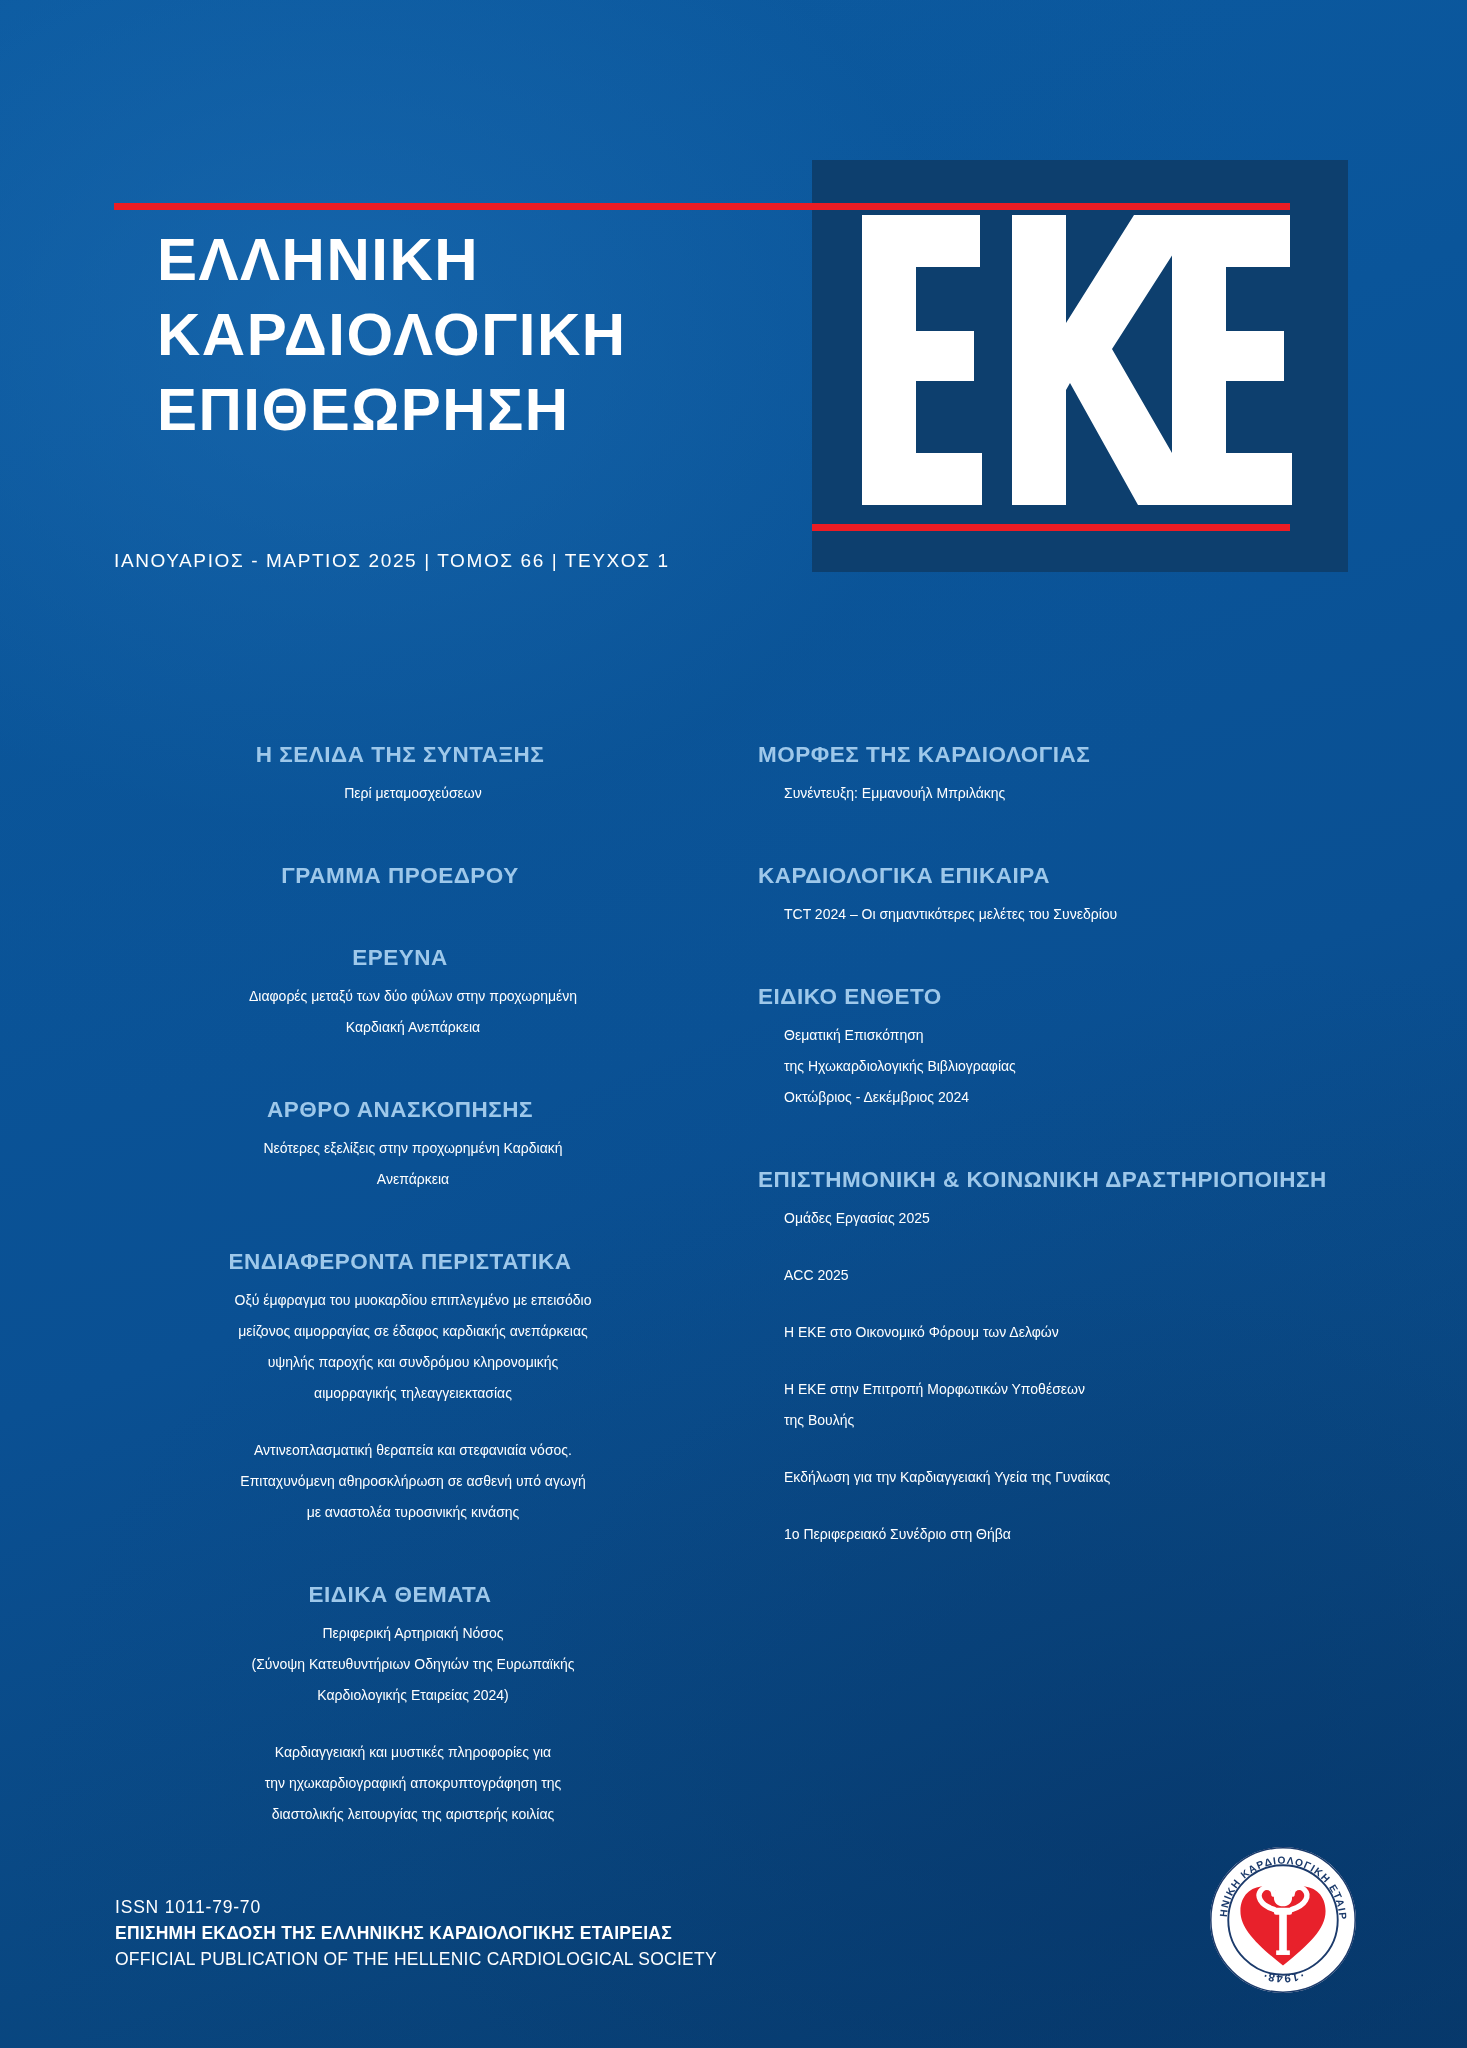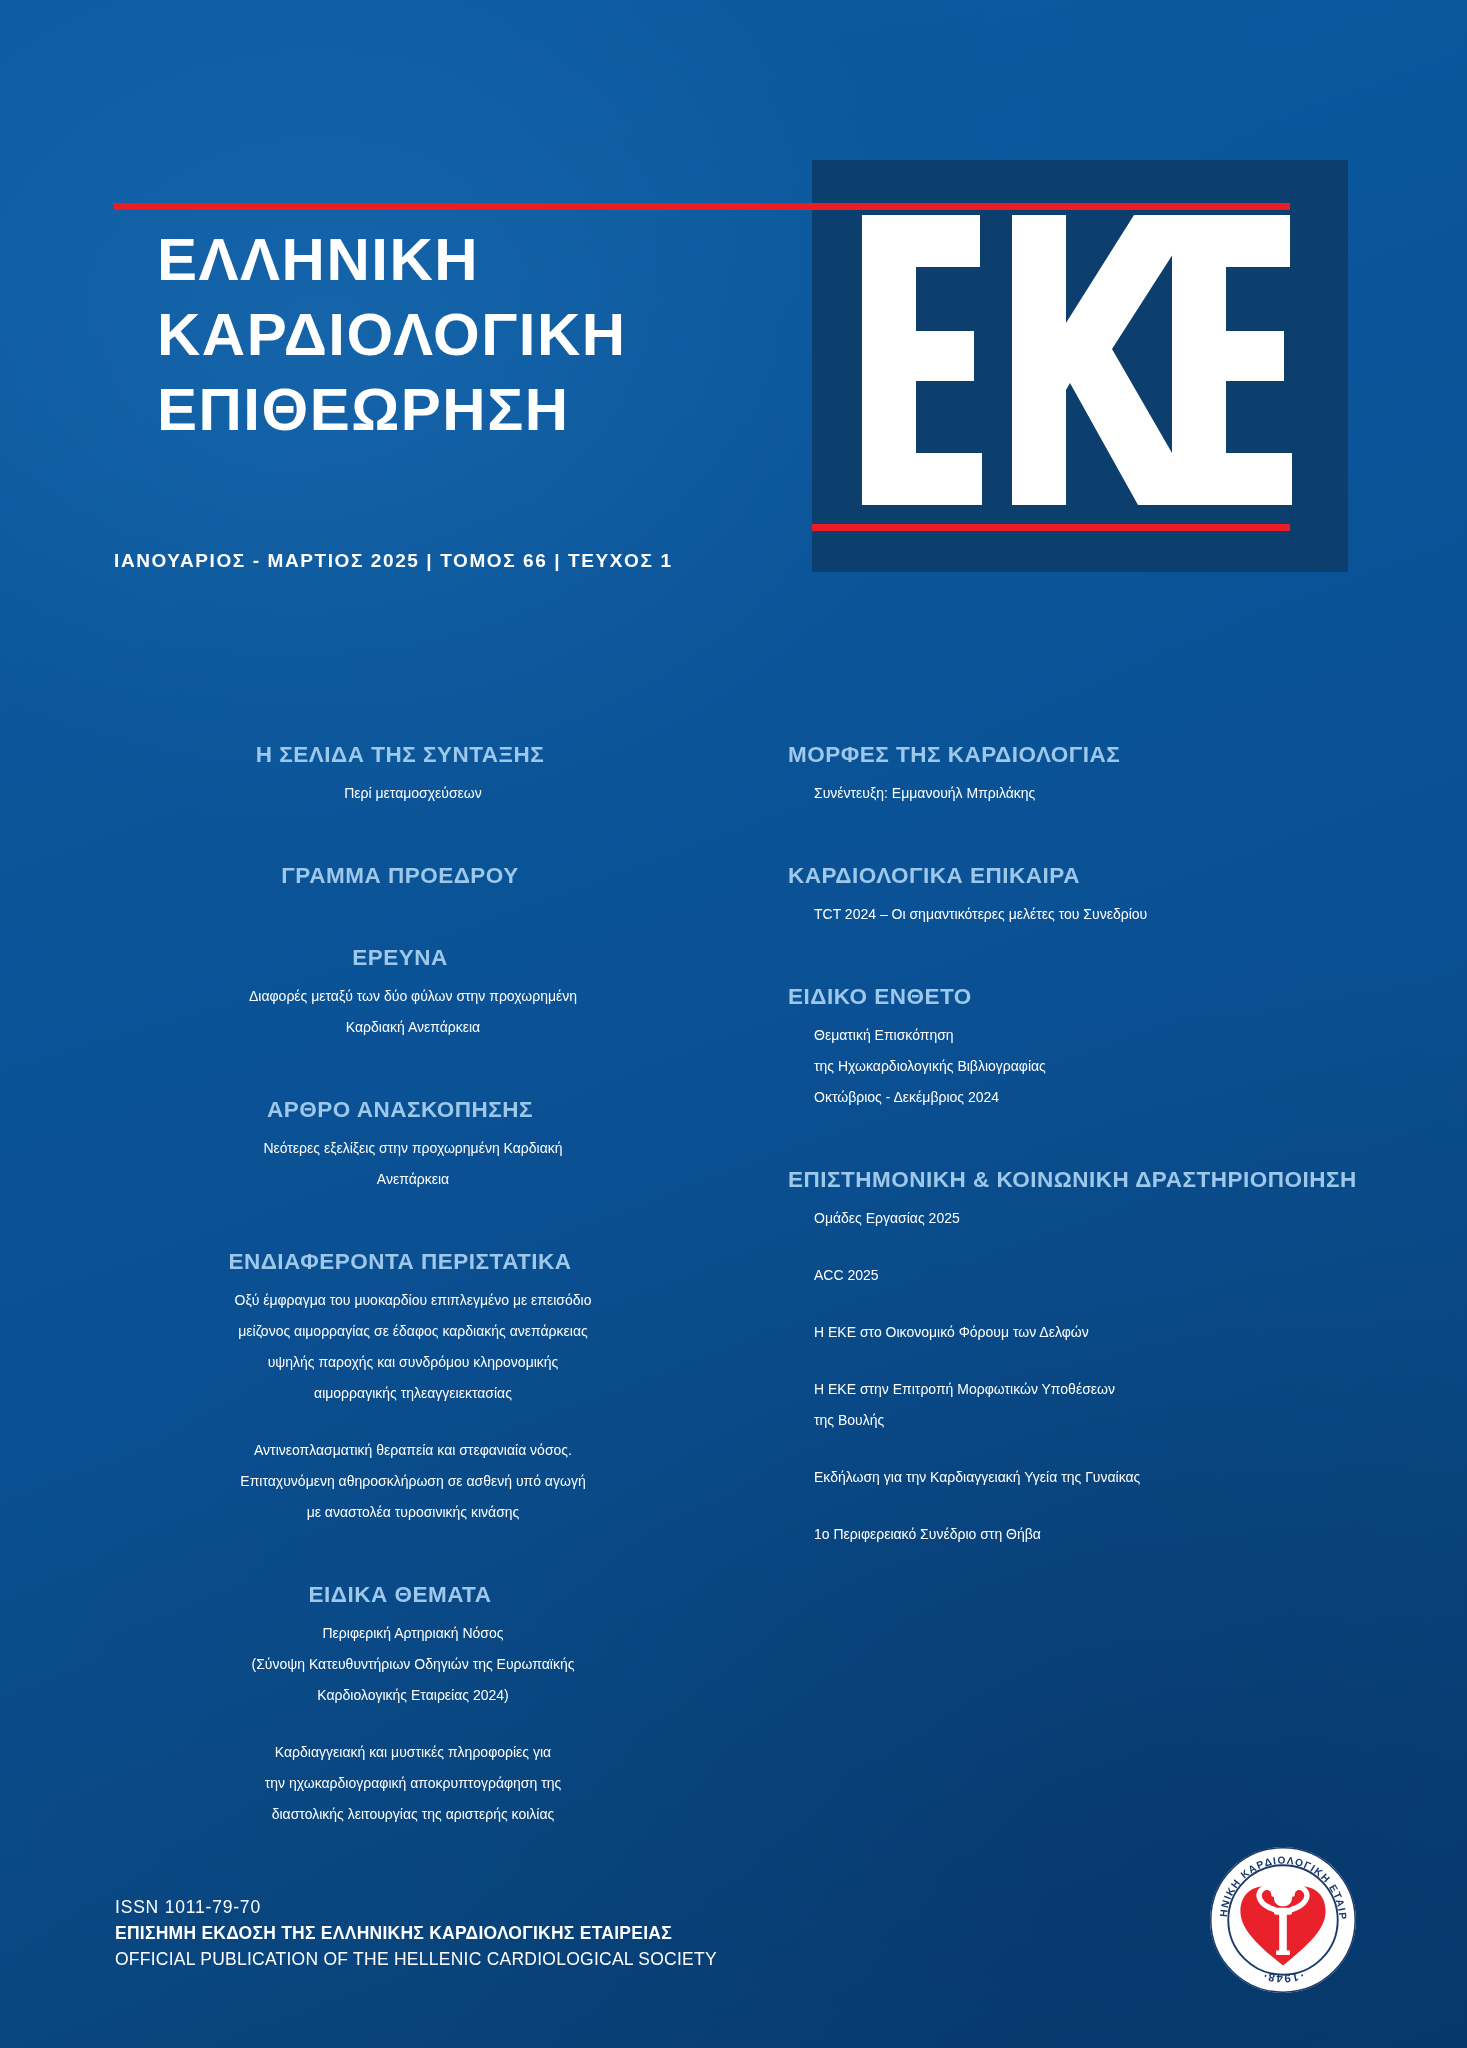--- a/index.html
+++ b/index.html
@@ -71,39 +71,39 @@
     line-height: 75px;
     letter-spacing: 1.5px;
     white-space: nowrap;
     margin-left: 44px;
   }
   .issue-line {
     position: absolute;
     left: 114px;
     top: 550px;
     color: #ffffff;
-    font-weight: 700;
+    font-weight: 400;
     font-size: 19px;
     letter-spacing: 1.6px;
     white-space: nowrap;
   }
 
   
   .contents {
     position: absolute;
     left: 0;
     top: 740px;
     width: 1467px;
   }
   .col {
     position: absolute;
     top: 0;
   }
   .col-left  { left: 120px; width: 560px; text-align: center; }
-  .col-right { left: 788px; width: 580px; }
+  .col-right { left: 758px; width: 580px; }
 
   .sec { margin-bottom: 0; }
   .sec-head {
     color: #9ec8ea;
     font-weight: 700;
     font-size: 22.5px;
     line-height: 30px;
     letter-spacing: 0.5px;
     margin: 0 0 8px 0;
   }

